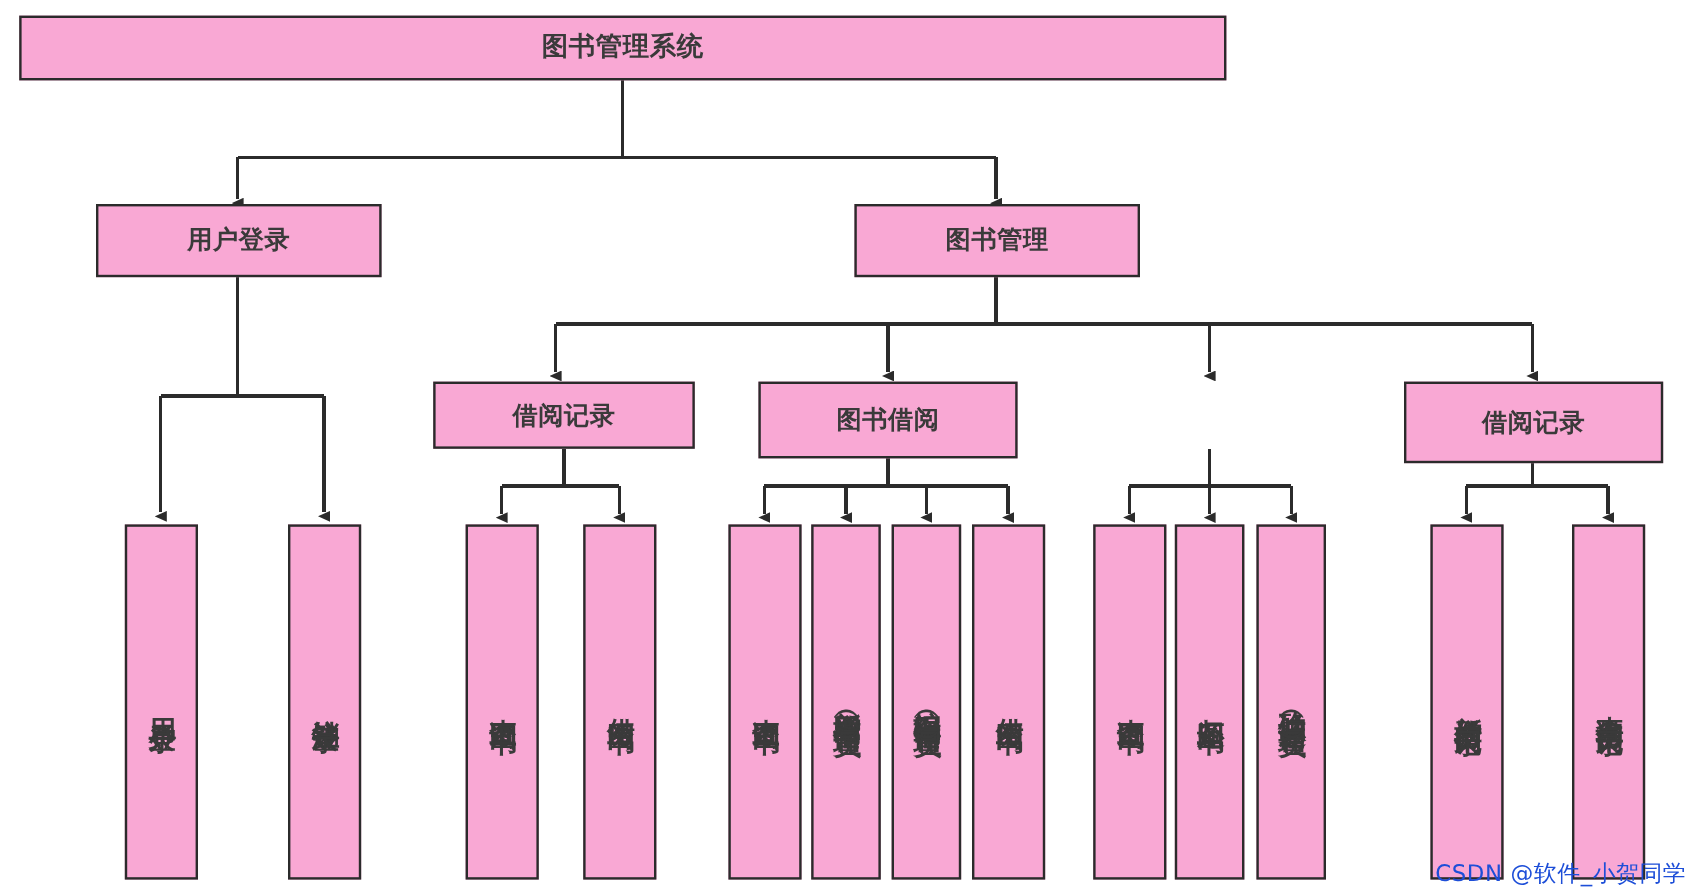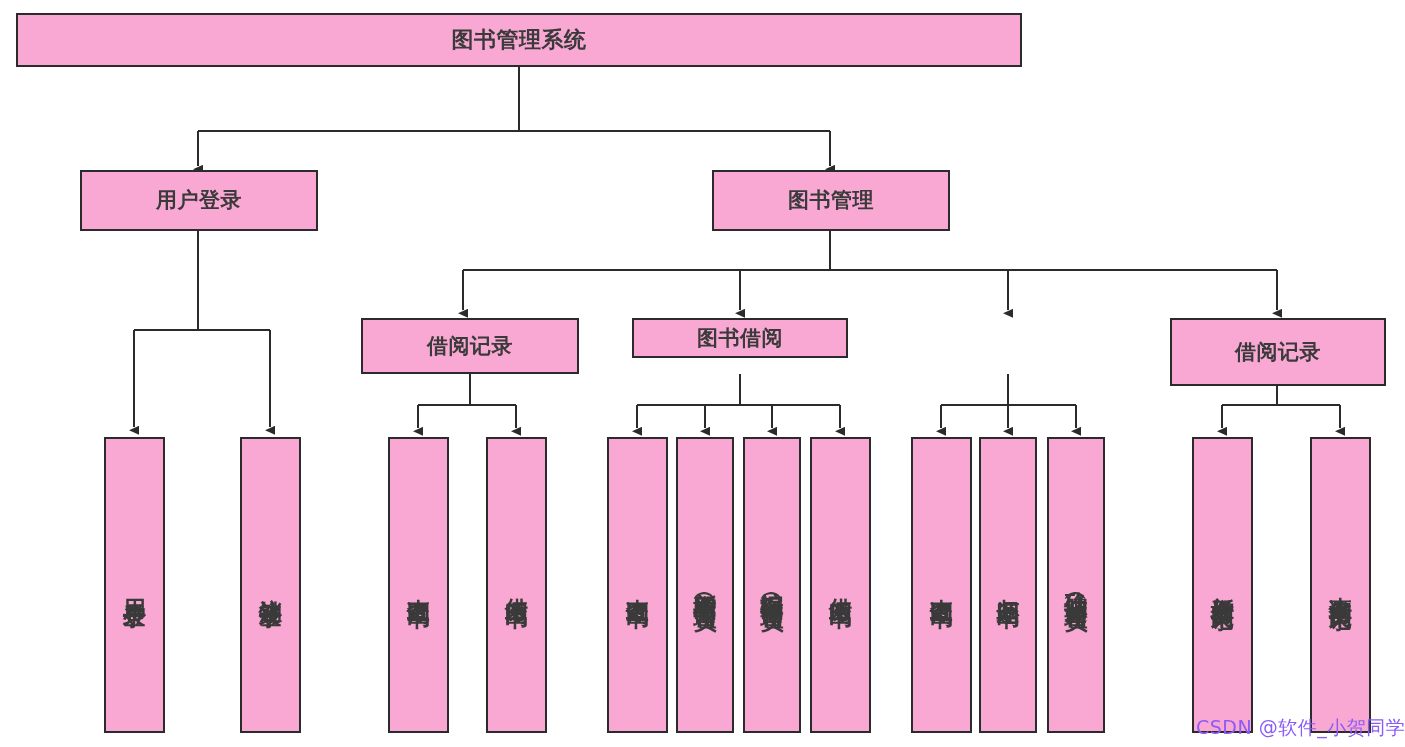--- a/index.html
+++ b/index.html
@@ -60,21 +60,21 @@
   .node.vert .label {
     writing-mode: vertical-rl;
     text-orientation: upright;
     font-size: 23px;
     line-height: 1.0;
     letter-spacing: 2.5px;
     white-space: normal;
   }
   .watermark {
     position: absolute;
-    color: #8b5cf6;
+    color: #1d4ed8;
     font-size: 19px;
     letter-spacing: 0.5px;
     white-space: nowrap;
     user-select: none;
   }
 </style>
 </head>
 <body>
 
 <div id="diagram-root">
@@ -142,21 +142,21 @@
   </div>
 
   <div class="node horiz" style="left:712px; top:170px; width:238px; height:61px;">
     <span class="label">图书管理</span>
   </div>
 
   <div class="node horiz" style="left:361px; top:318px; width:218px; height:56px;">
     <span class="label">借阅记录</span>
   </div>
 
-  <div class="node horiz" style="left:632px; top:318px; width:216px; height:40px;">
+  <div class="node horiz" style="left:632px; top:318px; width:216px; height:64px;">
     <span class="label">图书借阅</span>
   </div>
 
 
   <div class="node horiz" style="left:1170px; top:318px; width:216px; height:68px;">
     <span class="label">借阅记录</span>
   </div>
 
   <div class="node vert" style="left:104px; top:437px; width:61px; height:296px;">
     <span class="label">用户登录</span>

